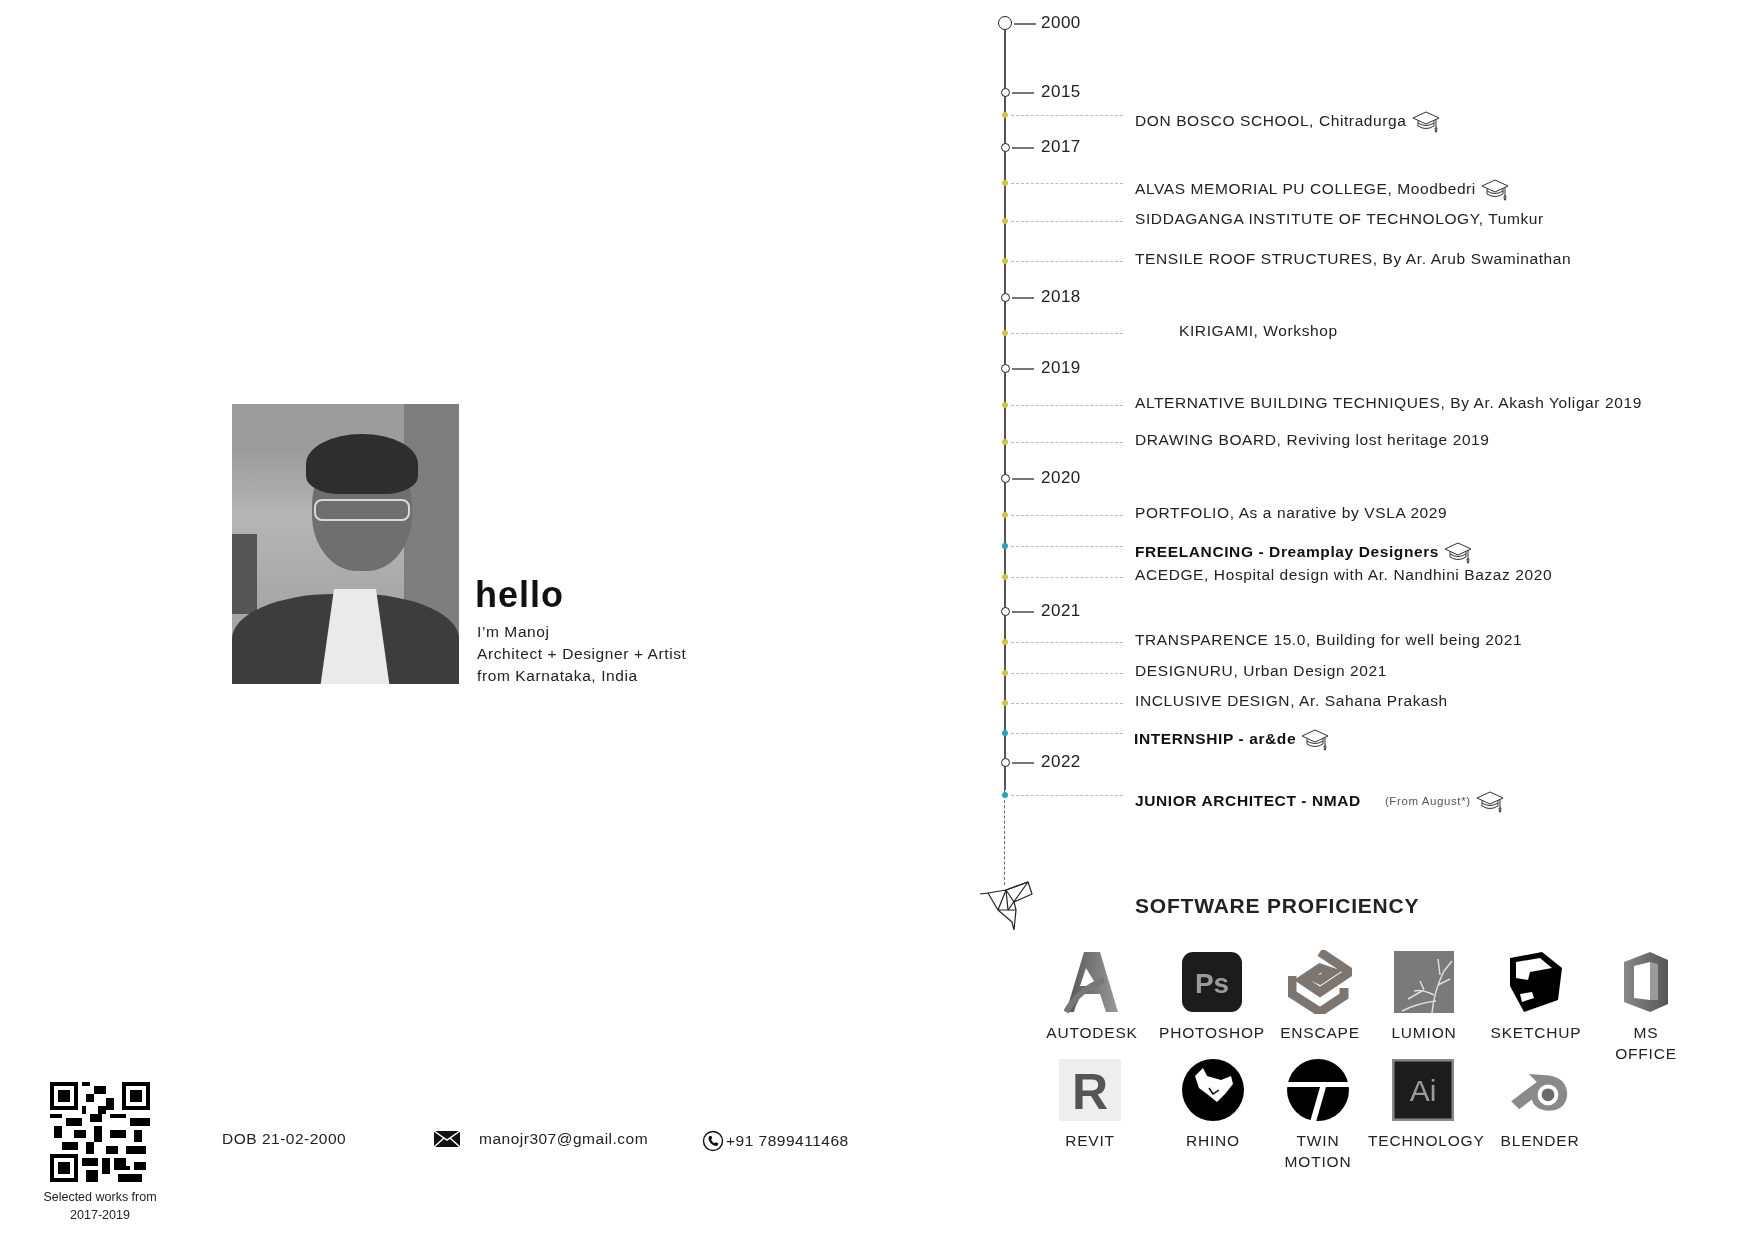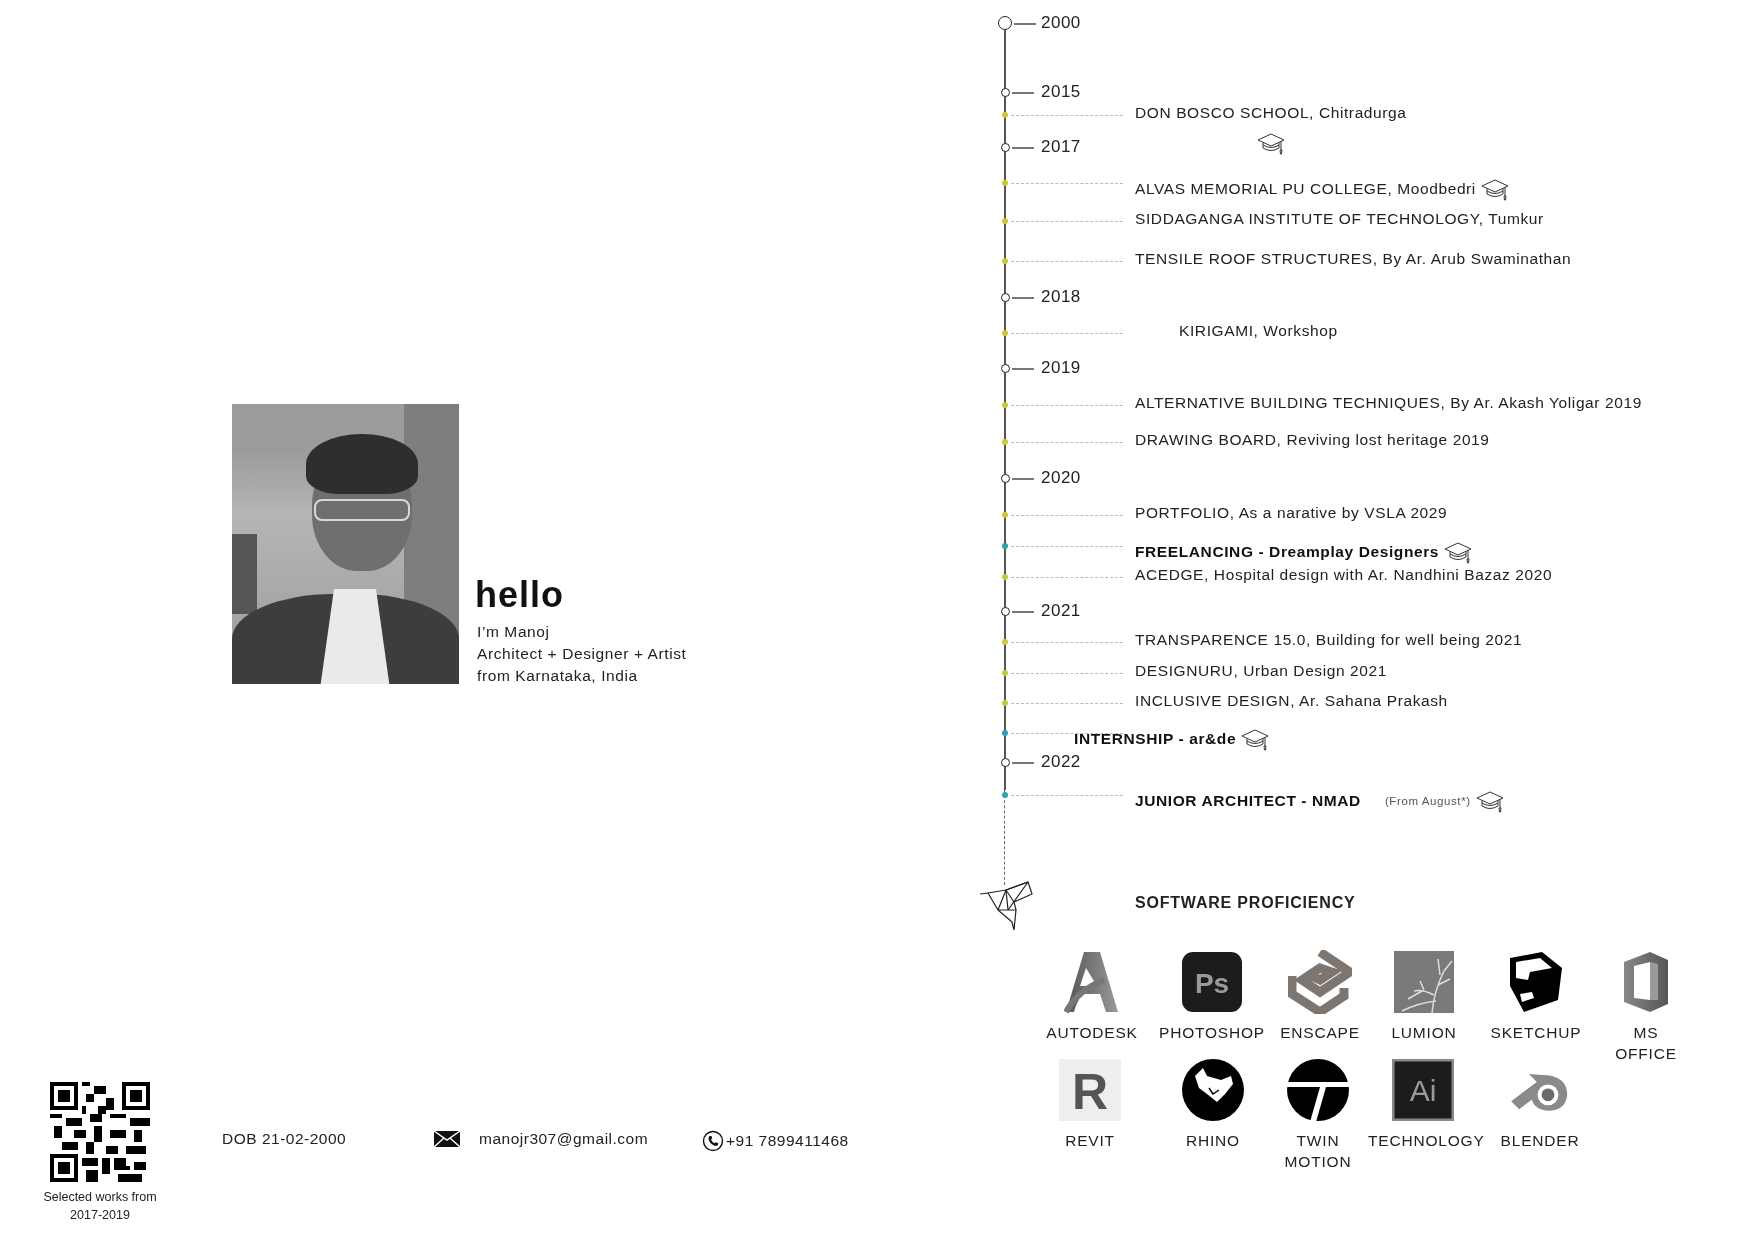--- a/index.html
+++ b/index.html
@@ -23,21 +23,21 @@
   .year-node{width:9px;height:9px;border:1.5px solid #222;border-radius:50%;background:#fff;box-sizing:border-box;}
   .year-node.big{width:14px;height:14px;}
   .year-line{height:1.5px;background:#777;width:22px;}
   .year-label{font-size:17px;color:#222;letter-spacing:0.5px;}
   .dot{width:6px;height:6px;border-radius:50%;}
   .dash{height:0;border-top:1.5px dashed #bbb;width:100px;}
   .entry{font-size:15.5px;letter-spacing:0.6px;color:#222;white-space:nowrap;display:flex;align-items:center;gap:4px;}
   .entry.bold{font-weight:bold;color:#111;}
   .entry .note{font-size:11.5px;font-weight:normal;color:#555;margin-left:20px;}
   .cap{display:inline-block;width:30px;height:24px;}
-  .sw-title{left:1135px;top:894px;font-size:16px;font-weight:bold;letter-spacing:0.8px;color:#222;}
+  .sw-title{left:1135px;top:894px;font-size:21px;font-weight:bold;letter-spacing:0.8px;color:#222;}
   .sw{width:110px;text-align:center;}
   .sw .icon{width:64px;height:64px;margin:0 auto;display:flex;align-items:center;justify-content:center;}
   .sw .lbl{font-size:15.5px;letter-spacing:0.8px;color:#222;margin-top:8px;line-height:21px;}
   .footer-text{font-size:15.5px;letter-spacing:0.5px;color:#222;}
   .qr-caption{left:30px;top:1188px;width:140px;text-align:center;font-size:12.5px;line-height:18px;color:#222;}
 </style>
 </head>
 <body>
 
 <div class="abs photo">
@@ -79,21 +79,21 @@
     <div class="abs year-node" style="left: 1000.5px; top: 606.5px;"></div>
     <div class="abs year-line" style="left: 1011.5px; top: 611px;"></div>
     <div class="abs year-label" style="left: 1041px; top: 601px;">2021</div>
     <div class="abs year-node" style="left: 1000.5px; top: 757.5px;"></div>
     <div class="abs year-line" style="left: 1011.5px; top: 762px;"></div>
     <div class="abs year-label" style="left: 1041px; top: 752px;">2022</div>
   </div>
 <div id="entries">
     <div class="abs dot" style="background: rgb(201, 201, 62); left: 1002px; top: 112px;"></div>
     <div class="abs dash" style="left: 1011px; top: 115px; width: 112px;"></div>
-    <div class="abs entry" style="left: 1135px; top: 104px; flex-direction: column;">
+    <div class="abs entry" style="left: 1135px; top: 104px;">
       <span>DON BOSCO SCHOOL, Chitradurga</span>
       <span style="margin-top: 6px;"><svg class="cap" viewBox="0 0 30 24">
           <g fill="none" stroke="#333" stroke-width="1">
             <path d="M2 8 L15 2 L28 8 L15 14 Z"></path>
             <path d="M7 10.5 L7 16 Q15 21 23 16 L23 10.5"></path>
             <path d="M7 13 Q15 18 23 13"></path>
             <path d="M25 9 L25 18"></path>
             <path d="M24 18 L26 18 L25.5 22 L24.5 22 Z"></path>
           </g>
         </svg></span>
@@ -171,21 +171,21 @@
     <div class="abs entry" style="left: 1135px; top: 662px;">
       <span>DESIGNURU, Urban Design 2021</span>
     </div>
     <div class="abs dot" style="background: rgb(201, 201, 62); left: 1002px; top: 700px;"></div>
     <div class="abs dash" style="left: 1011px; top: 703px; width: 112px;"></div>
     <div class="abs entry" style="left: 1135px; top: 692px;">
       <span>INCLUSIVE DESIGN, Ar. Sahana Prakash</span>
     </div>
     <div class="abs dot" style="background: rgb(42, 163, 181); left: 1002px; top: 730px;"></div>
     <div class="abs dash" style="left: 1011px; top: 733px; width: 112px;"></div>
-    <div class="abs entry bold" style="left: 1074px; top: 722px;">
+    <div class="abs entry bold" style="left: 1134px; top: 722px;">
       <span>INTERNSHIP - ar&amp;de</span>
       <span style="margin-top: 6px;"><svg class="cap" viewBox="0 0 30 24">
           <g fill="none" stroke="#333" stroke-width="1">
             <path d="M2 8 L15 2 L28 8 L15 14 Z"></path>
             <path d="M7 10.5 L7 16 Q15 21 23 16 L23 10.5"></path>
             <path d="M7 13 Q15 18 23 13"></path>
             <path d="M25 9 L25 18"></path>
             <path d="M24 18 L26 18 L25.5 22 L24.5 22 Z"></path>
           </g>
         </svg></span>

